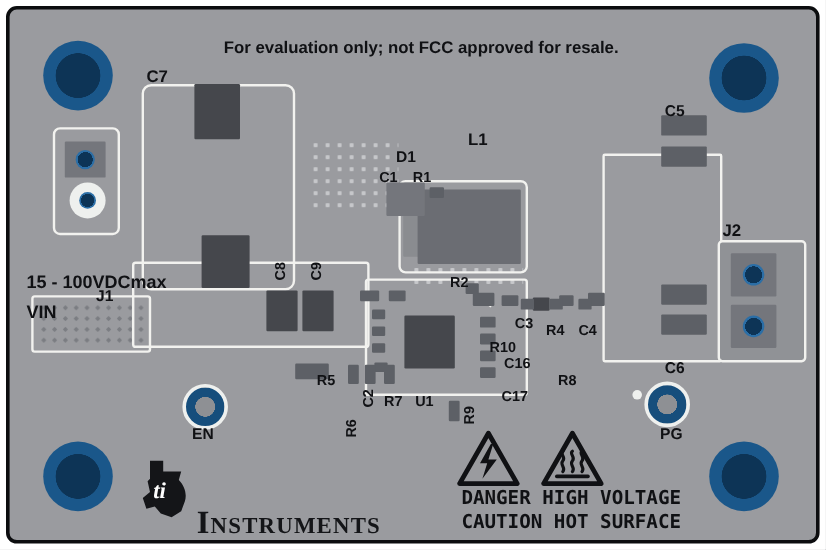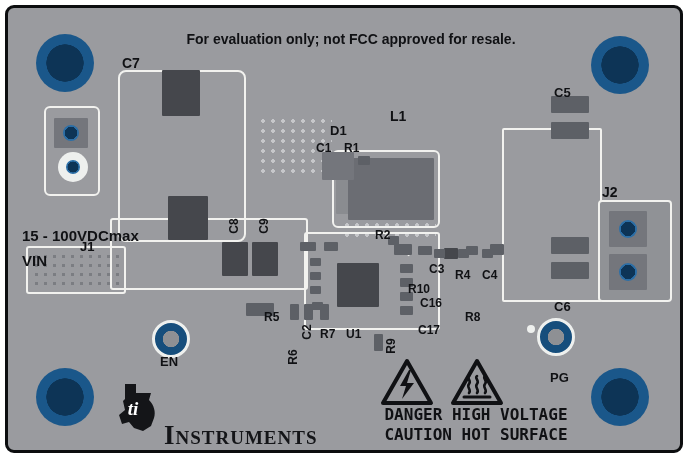--- a/index.html
+++ b/index.html
@@ -136,21 +136,21 @@
     <div class="label" style="left:412px;top:289px;">C16</div>
     <div class="label" style="left:421px;top:303px;margin-left:36px;">R8</div>
     <div class="label" style="left:410px;top:316px;">C17</div>
     <div class="label" style="left:256px;top:303px;">R5</div>
     <div class="vlabel" style="left:291px;top:318px;">C2</div>
     <div class="label" style="left:312px;top:320px;">R7</div>
     <div class="label" style="left:338px;top:320px;">U1</div>
     <div class="vlabel" style="left:277px;top:343px;">R6</div>
     <div class="vlabel" style="left:375px;top:332px;">R9</div>
     <div class="label" style="left:152px;top:347px;font-size:13px;">EN</div>
-    <div class="label" style="left:542px;top:347px;font-size:13px;margin-top:16px;">PG</div>
+    <div class="label" style="left:542px;top:347px;font-size:13px;">PG</div>
 
     <svg style="position:absolute;left:372px;top:350px;" width="54" height="48" viewBox="0 0 54 48">
       <polygon points="27,3 51,45 3,45" fill="none" stroke="#101114" stroke-width="4" stroke-linejoin="round"></polygon>
       <path d="M29 12 L20 28 h6 L22 41 L34 25 h-7 L31 12 Z" fill="#101114"></path>
     </svg>
     <svg style="position:absolute;left:442px;top:350px;" width="54" height="48" viewBox="0 0 54 48">
       <polygon points="27,3 51,45 3,45" fill="none" stroke="#101114" stroke-width="4" stroke-linejoin="round"></polygon>
       <path d="M14 39 h26" stroke="#101114" stroke-width="3" stroke-linecap="round" fill="none"></path>
       <path d="M19 35 c3,-3 -3,-6 0,-9 c3,-3 -3,-6 0,-8" stroke="#101114" stroke-width="2.6" stroke-linecap="round" fill="none"></path>
       <path d="M27 35 c3,-3 -3,-6 0,-9 c3,-3 -3,-6 0,-8" stroke="#101114" stroke-width="2.6" stroke-linecap="round" fill="none"></path>

